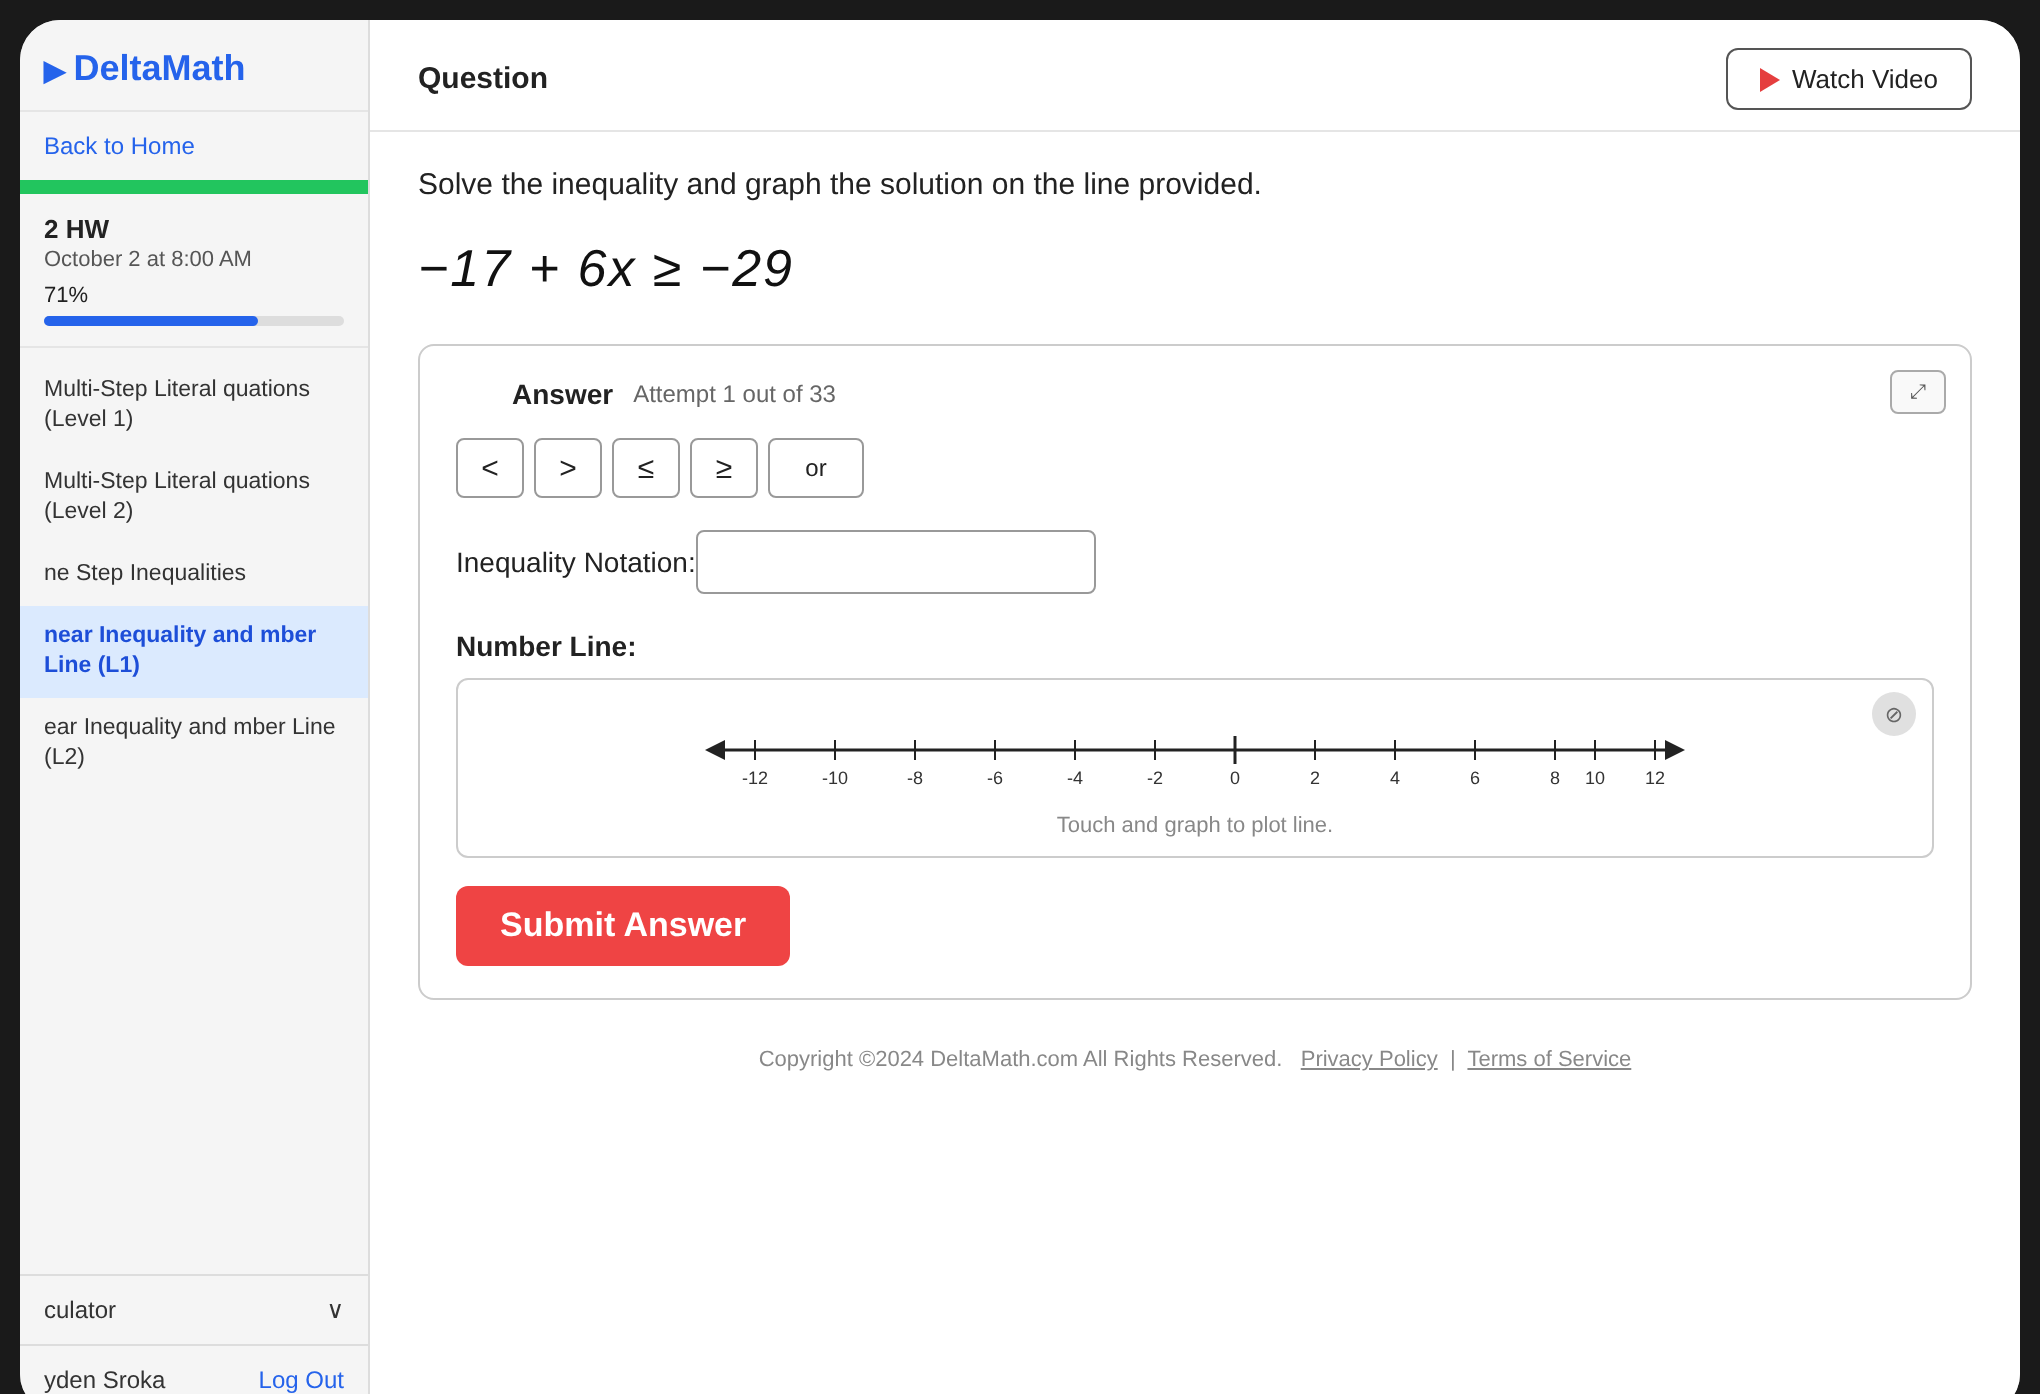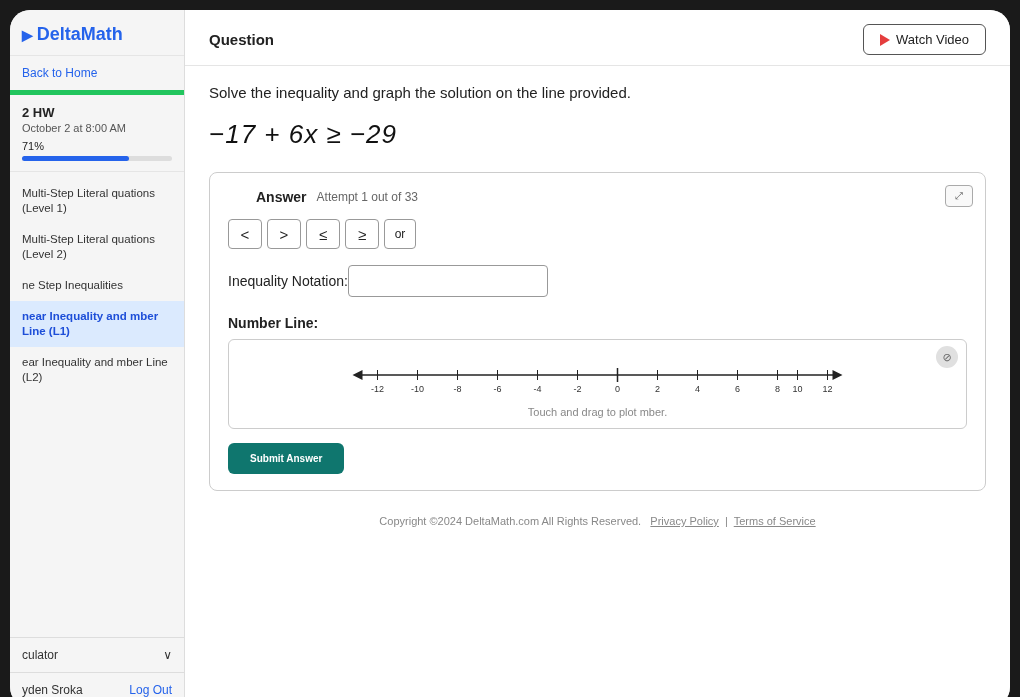--- a/index.html
+++ b/index.html
@@ -43,21 +43,21 @@
       border-bottom: 1px solid #e5e5e5;
     }
     .sidebar-logo .arrow {
       font-size: 14px;
     }
     .back-to-home {
       padding: 10px 12px;
       font-size: 12px;
       color: #2563eb;
       cursor: pointer;
-      border-bottom: 5px solid #22c55e;
+      border-bottom: 7px solid #22c55e;
     }
     .hw-section {
       padding: 10px 12px;
       border-bottom: 1px solid #e5e5e5;
     }
     .hw-title {
       font-size: 13px;
       font-weight: bold;
       color: #222;
     }
@@ -245,21 +245,21 @@
       border-radius: 4px;
       background: #fff;
       font-size: 15px;
       cursor: pointer;
       display: flex;
       align-items: center;
       justify-content: center;
       color: #222;
     }
     .or-btn {
-      width: 32px;
+      width: 48px;
       height: 30px;
       border: 1.5px solid #999;
       border-radius: 4px;
       background: #fff;
       font-size: 12px;
       cursor: pointer;
       display: flex;
       align-items: center;
       justify-content: center;
       color: #222;
@@ -321,26 +321,26 @@
       width: 100%;
       height: 50px;
     }
     .number-line-hint {
       font-size: 11px;
       color: #888;
       text-align: center;
       margin-top: 2px;
     }
     .submit-btn {
-      background: #0f766e;
+      background: #ef4444;
       color: #fff;
       border: none;
       border-radius: 6px;
       padding: 10px 22px;
-      font-size: 10px;
+      font-size: 17px;
       font-weight: bold;
       cursor: pointer;
     }
     .copyright {
       text-align: center;
       font-size: 11px;
       color: #888;
       padding: 14px 0 8px 0;
     }
     .copyright a {
@@ -454,21 +454,21 @@
               <text x="360" y="42" text-anchor="middle" font-size="9" fill="#333">4</text>
               <line x1="400" y1="20" x2="400" y2="30" stroke="#222" stroke-width="1"></line>
               <text x="400" y="42" text-anchor="middle" font-size="9" fill="#333">6</text>
               <line x1="440" y1="20" x2="440" y2="30" stroke="#222" stroke-width="1"></line>
               <text x="440" y="42" text-anchor="middle" font-size="9" fill="#333">8</text>
               <line x1="460" y1="20" x2="460" y2="30" stroke="#222" stroke-width="1"></line>
               <text x="460" y="42" text-anchor="middle" font-size="9" fill="#333">10</text>
               <line x1="490" y1="20" x2="490" y2="30" stroke="#222" stroke-width="1"></line>
               <text x="490" y="42" text-anchor="middle" font-size="9" fill="#333">12</text>
             </svg>
-            <div class="number-line-hint">Touch and drag to plot mber.</div>
+            <div class="number-line-hint">Touch and graph to plot line.</div>
           </div>
         </div>
 
         
         <button class="submit-btn">Submit Answer</button>
       </div>
     </div>
 
     <div class="copyright">
       <span>Copyright ©2024 DeltaMath.com All Rights Reserved.</span>

